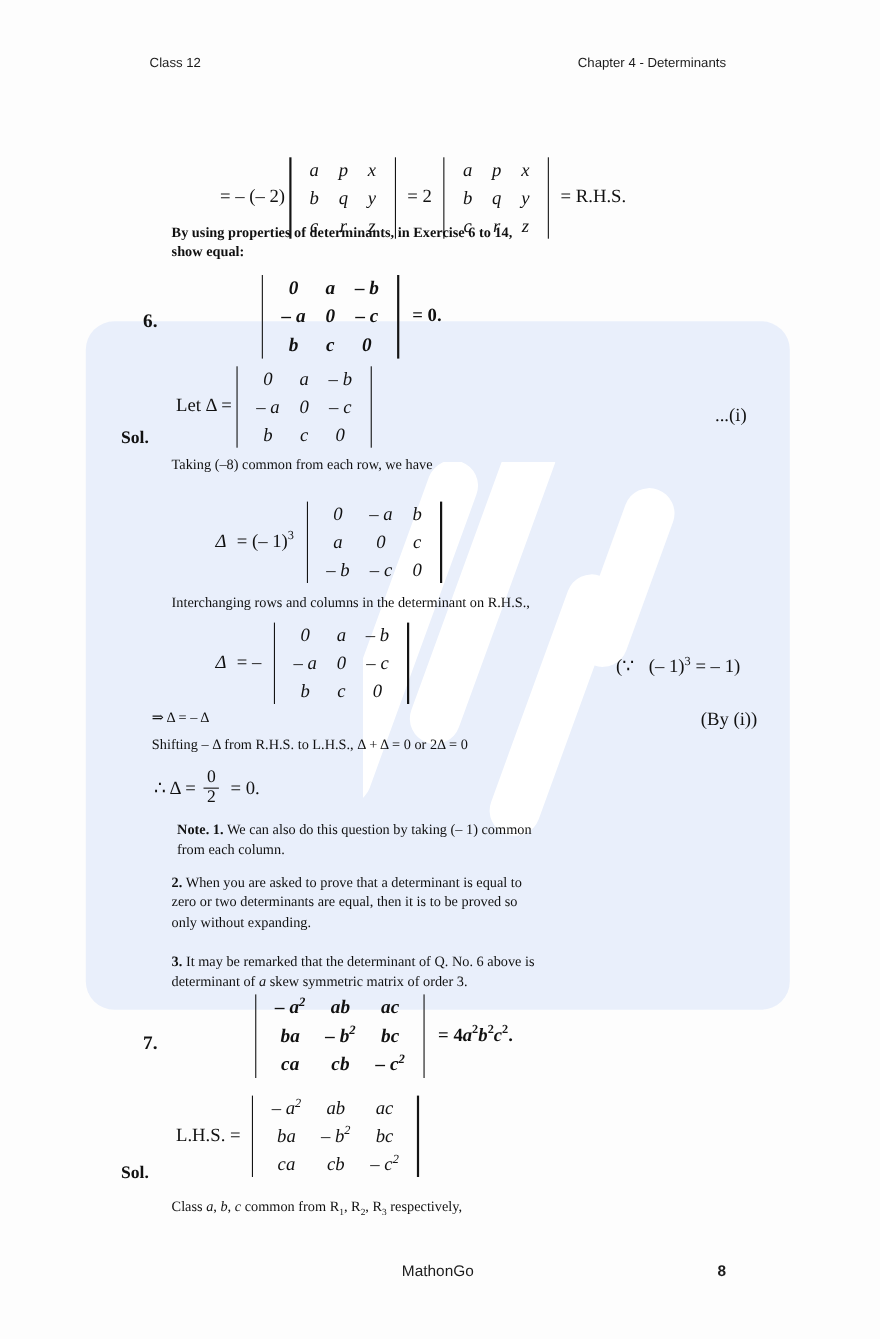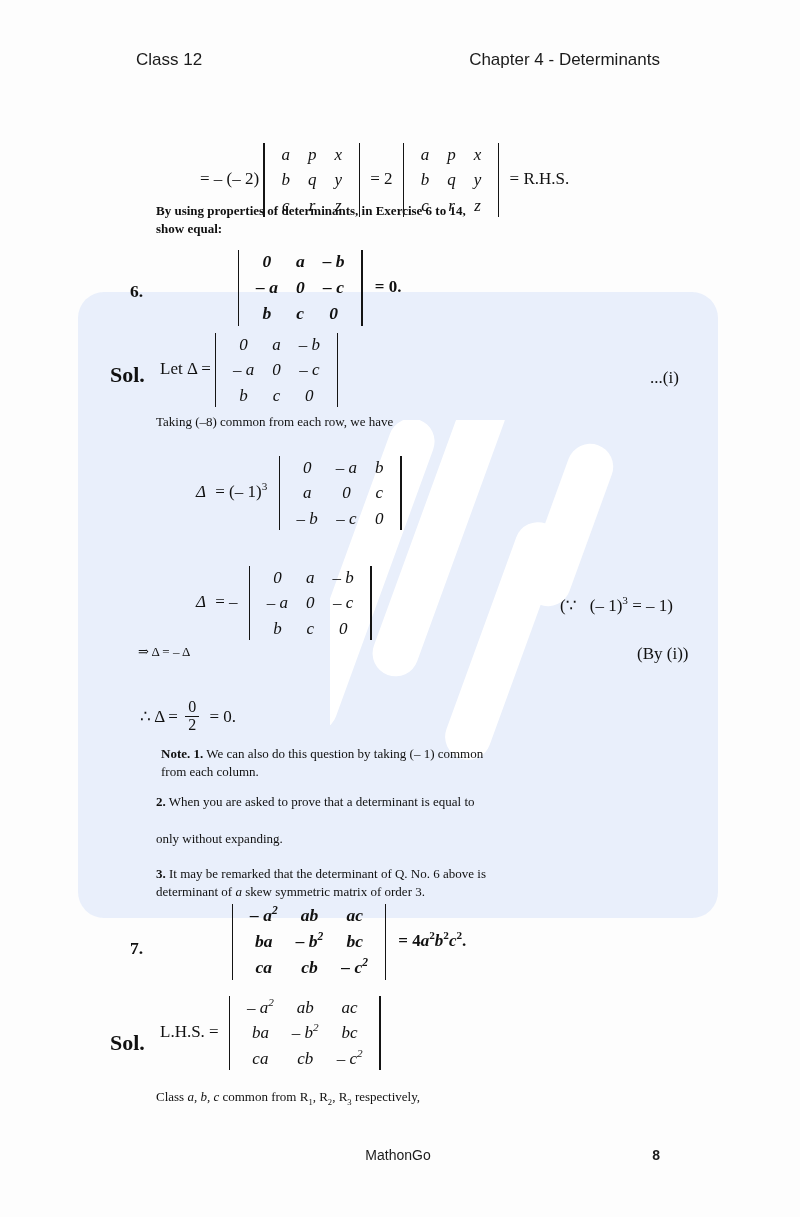--- a/index.html
+++ b/index.html
@@ -24,21 +24,21 @@
   }
 
   
   .runhead {
     position: absolute;
     top: 50px;
     left: 136px;
     right: 140px;
     height: 20px;
     font-family: "Liberation Sans", "DejaVu Sans", sans-serif;
-    font-size: 17px;
+    font-size: 12px;
     color: #1b1b1b;
   }
   .runhead .left  { position: absolute; left: 0;  top: 0; }
   .runhead .right { position: absolute; right: 0; top: 0; }
 
   
   .highlight-panel {
     position: absolute;
     left: 78px;
     top: 292px;
@@ -84,22 +84,23 @@
   .para {
     position: absolute;
     font-size: 13px;
     line-height: 1.42;
     color: #101010;
   }
   .para.bold { font-weight: bold; }
 
   .lbl {
     position: absolute;
-    font-size: 22px;
+    font-size: 16px;
     font-weight: bold;
+    margin-top: 28px;
   }
   .qnum {
     position: absolute;
     font-size: 17.5px;
     font-weight: bold;
   }
   .rightnote {
     position: absolute;
     font-size: 17px;
   }
@@ -330,20 +331,21 @@
           <tr>
                 <td>– b</td>
               <td>– c</td>
               <td>0</td>
               </tr>
         </tbody>
           </table>
       </span>
     </div>
 
+    <div class="para" style="left:156px; top:539px;">Interchanging rows and columns in the determinant on R.H.S.,</div>
 
     <div class="row" style="left:196px; top:565px;">
       <span class="inline-mid ital">Δ</span>
       <span class="inline-mid" style="padding-left:5px;">= –</span>
       <span class="det" style="margin-left:7px;">
         <table>
           <tbody>
               <tr>
                 <td>0</td>
               <td>a</td>
@@ -365,40 +367,41 @@
     </div>
     <div class="rightnote" style="left:560px; top:595px;">
       <span>(∵</span>
       <span style="padding-left:9px;">(– 1)</span><sup>3</sup>
       <span>= – 1)</span>
     </div>
 
     <div class="para" style="left:138px; top:643px;">⇒   Δ = – Δ</div>
     <div class="rightnote" style="left:637px; top:644px;">(By (i))</div>
 
+    <div class="para" style="left:138px; top:668px;">Shifting – Δ from R.H.S. to L.H.S., Δ + Δ = 0 or 2Δ = 0</div>
 
     <div class="row" style="left:140px; top:700px;">
       <span class="inline-mid">∴   Δ =</span>
       <span class="frac">
         <span class="num">0</span>
         <span class="den">2</span>
       </span>
       <span class="inline-mid" style="padding-left:3px;">= 0.</span>
     </div>
 
     <div class="para" style="left:161px; top:745px; width:548px;font-family:Liberation Serif, serif;">
       <b>Note. 1.</b>
       <span>We can also do this question by taking (– 1) common</span><br>
       <span>from each column.</span>
     </div>
 
     <div class="para" style="left:156px; top:793px; width:548px;">
       <b>2.</b>
       <span>When you are asked to prove that a determinant is equal to</span><br>
-      <br>
+      <span>zero or two determinants are equal, then it is to be proved so</span><br>
       <span>only without expanding.</span>
     </div>
 
     <div class="para" style="left:156px; top:865px; width:548px;">
       <b>3.</b>
       <span>It may be remarked that the determinant of Q. No. 6 above is</span><br>
       <span>determinant of</span>
       <span class="ital">a</span>
       <span>skew symmetric matrix of order 3.</span>
     </div>

